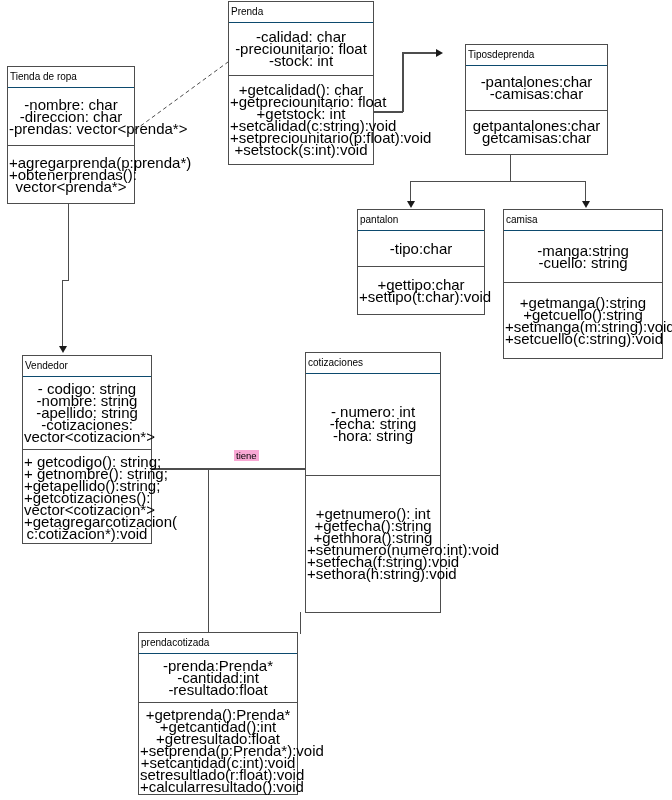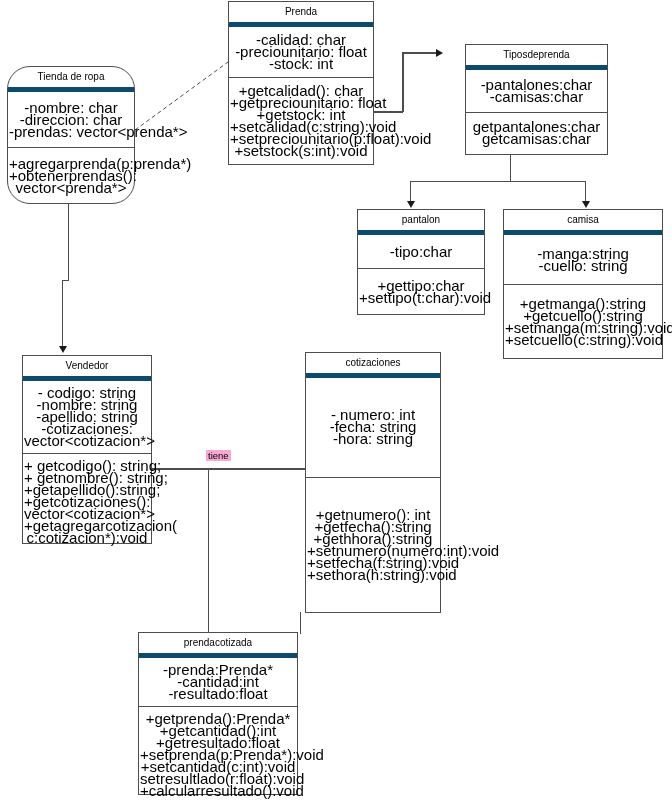--- a/index.html
+++ b/index.html
@@ -20,22 +20,22 @@
     position: absolute;
     box-sizing: border-box;
     border: 1px solid #4d4d4d;
     background: #ffffff;
     display: flex;
     flex-direction: column;
     z-index: 5;
   }
   .uml-name {
     box-sizing: border-box;
-    border-bottom: 5px solid #0c4a6e;
-    text-align: center;
+    border-bottom: 1px solid #0c4a6e;
+    text-align: left;
     font-size: 10px;
     color: #000000;
     line-height: 12px;
     padding: 4px 2px;
     white-space: nowrap;
   }
   .uml-attrs, .uml-ops {
     box-sizing: border-box;
     text-align: center;
     font-size: 15px;
@@ -85,20 +85,21 @@
   }
   .edge-label {
     position: absolute;
     font-size: 9.5px;
     color: #000000;
     line-height: 11px;
     white-space: nowrap;
     z-index: 3;
     background: #f9a8d4;
     padding: 0 2px;
+    margin-left: 28px;
   }
 </style>
 </head>
 <body>
 
 <div id="canvas">
 
   <svg class="dashed-link" style="left:0px; top:0px; width:672px; height:800px;">
     <line x1="135" y1="130" x2="228" y2="62" stroke="#4d4d4d" stroke-width="1" stroke-dasharray="4,3"></line>
   </svg>
@@ -137,21 +138,21 @@
     <div class="uml-ops">
       <div>+getcalidad(): char</div>
       <div>+getpreciounitario: float</div>
       <div>+getstock: int</div>
       <div>+setcalidad(c:string):void</div>
       <div>+setpreciounitario(p:float):void</div>
       <div>+setstock(s:int):void</div>
     </div>
   </div>
 
-  <div class="uml-class" style="left:7px; top:66px; width:128px; height:138px;border-radius:23px;">
+  <div class="uml-class" style="left:7px; top:66px; width:128px; height:138px;">
     <div class="uml-name">Tienda de ropa</div>
     <div class="uml-attrs">
       <div>-nombre: char</div>
       <div>-direccion: char</div>
       <div>-prendas: vector&lt;prenda*&gt;</div>
     </div>
     <div class="uml-ops">
       <div>+agregarprenda(p:prenda*)</div>
       <div>+obtenerprendas():</div>
       <div>vector&lt;prenda*&gt;</div>

